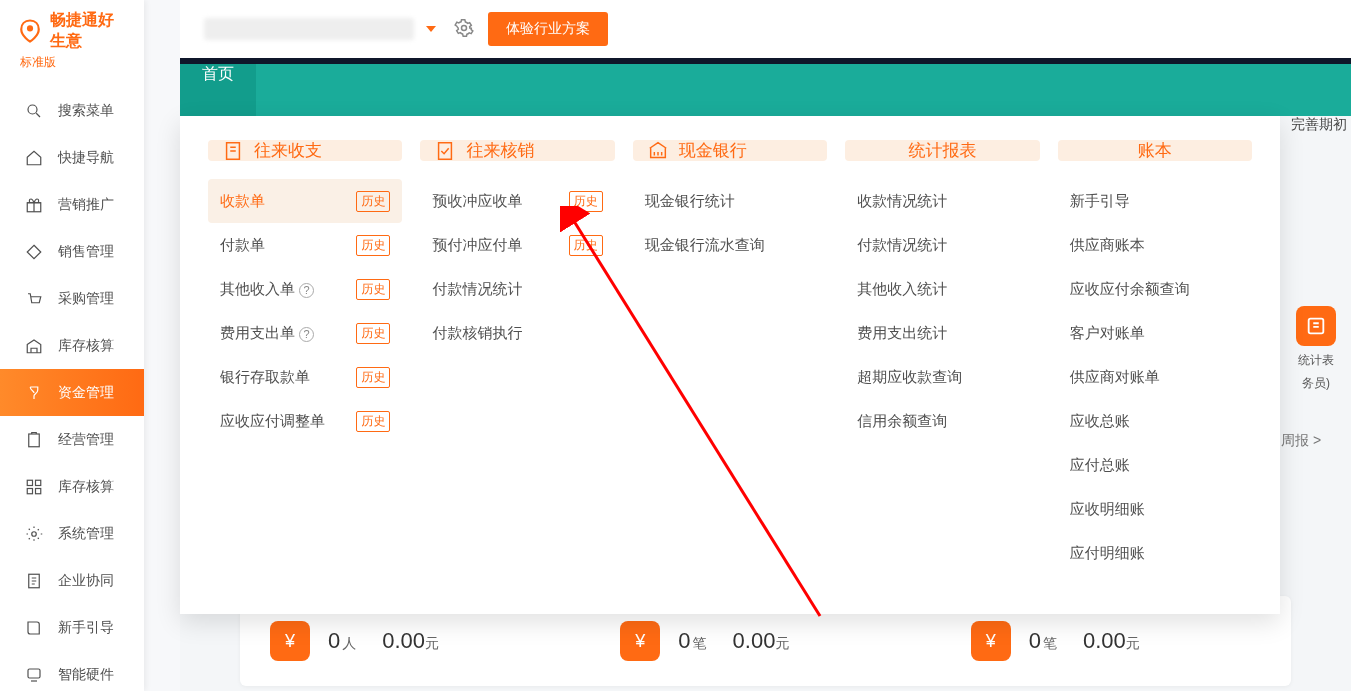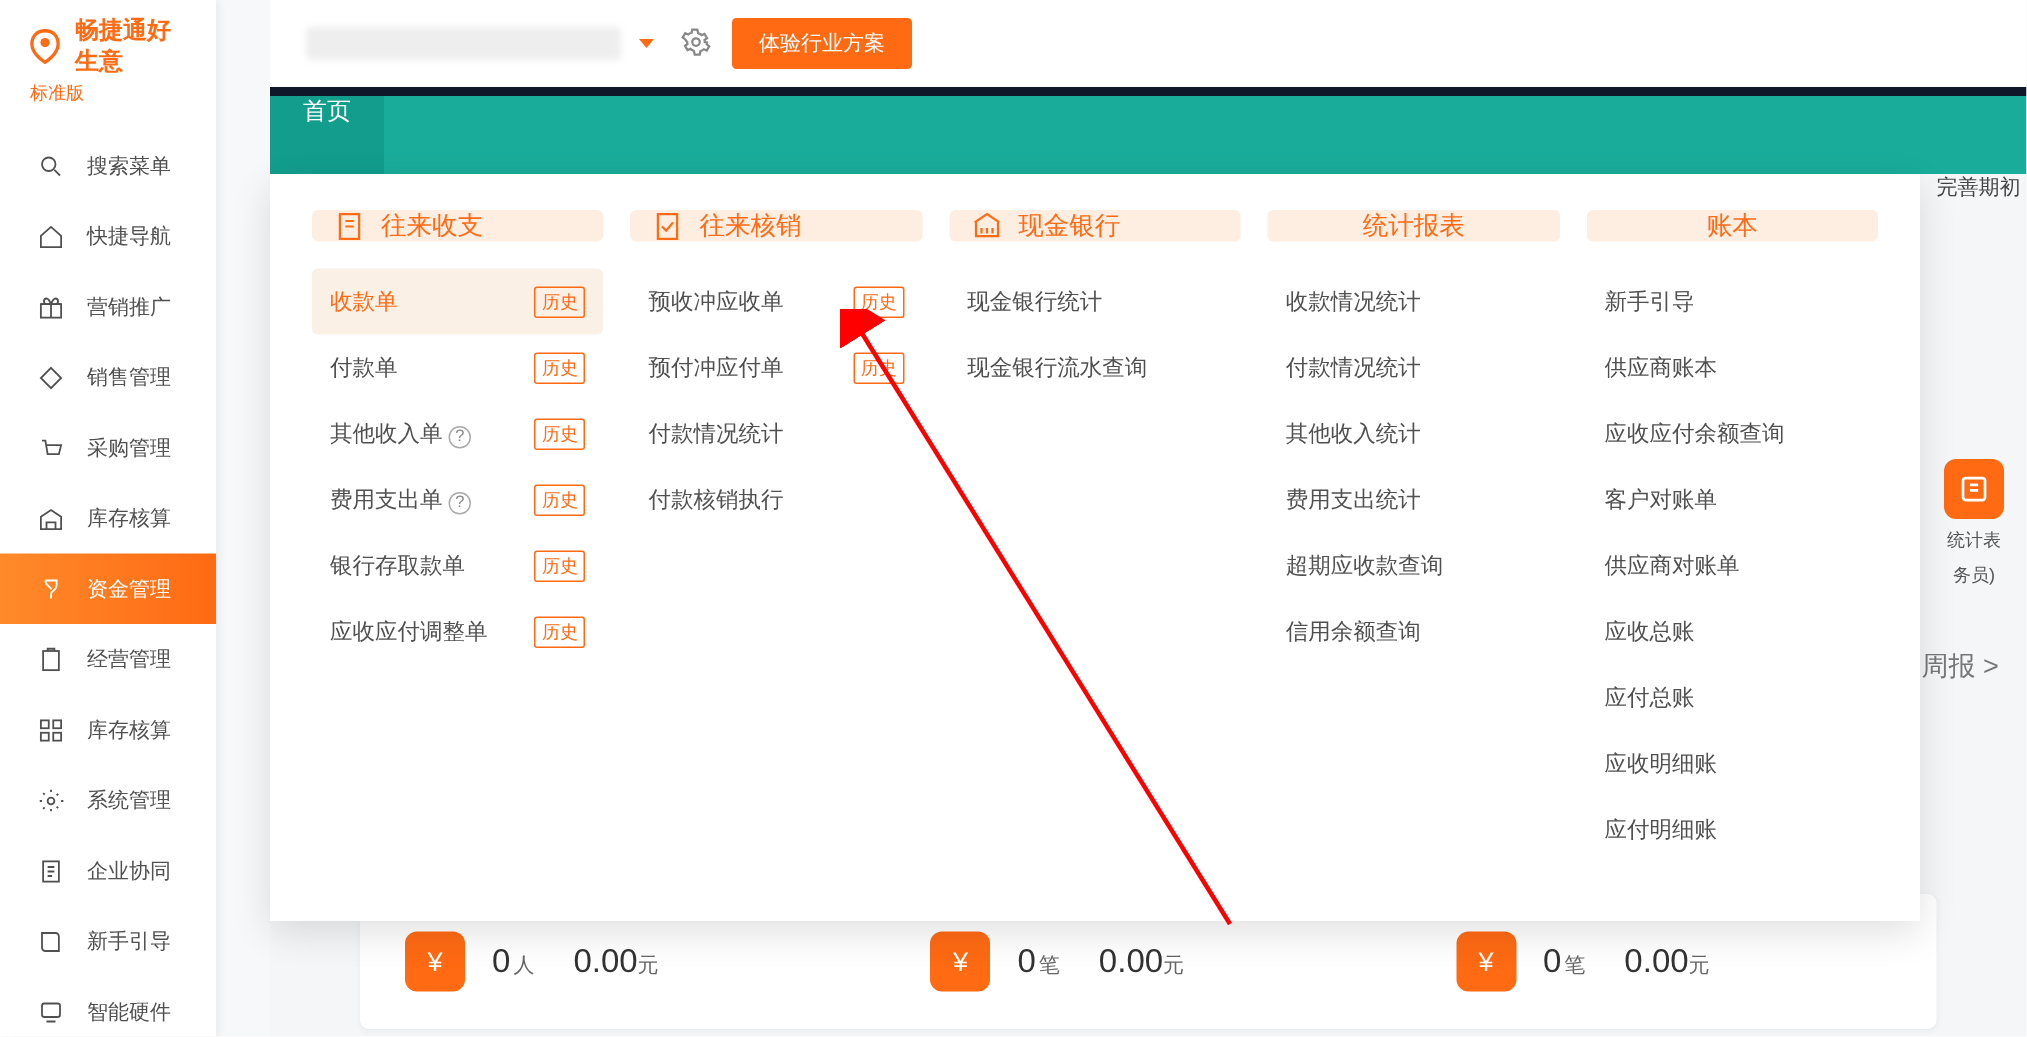--- a/index.html
+++ b/index.html
@@ -30,21 +30,21 @@
     .tabsbar { position:absolute; left:180px; right:0; top:64px; height:52px; background:#1aac9a; display:flex; align-items:center; }
     .tab { height:100%; padding:0 22px; display:flex; align-items:flex-start; color:#fff; font-size:16px; cursor:pointer; }
     .tab.active { background:#129d8c; }
 
     
     .canvas { position:absolute; left:180px; right:0; top:116px; bottom:0; background:#f4f6f8; }
 
     .right-widgets { position:absolute; right:0; top:70px; width:70px; }
     .rw { display:flex; flex-direction:column; align-items:center; gap:6px; margin-bottom:18px; color:#555; font-size:12px; }
     .rw-ico { width:40px; height:40px; border-radius:8px; background:#ff6a13; display:flex; align-items:center; justify-content:center; color:#fff; }
-    .rw-more { color:#777; font-size:18px; margin-top:40px; cursor:pointer; }
+    .rw-more { color:#777; font-size:14px; margin-top:40px; cursor:pointer; }
     .top-right-hint { position:absolute; right:4px; top:0; color:#444; font-size:14px; }
 
     .stats-row { position:absolute; left:60px; right:60px; top:480px; height:90px; background:#fff; border-radius:6px; display:flex; align-items:center; box-shadow:0 1px 4px rgba(0,0,0,.05); }
     .stat { flex:1; display:flex; align-items:center; gap:18px; padding:0 30px; }
     .stat-ico { width:40px; height:40px; border-radius:8px; background:#ff6a13; display:flex; align-items:center; justify-content:center; color:#fff; font-size:18px; }
     .stat-n { font-size:22px; color:#333; font-weight:500; }
     .stat-u { font-size:14px; color:#666; margin-left:2px; }
     .stat-v { font-size:22px; color:#333; font-weight:500; margin-left:8px;text-align:right; }
     .stat-vu { font-size:14px; color:#666; }
 

